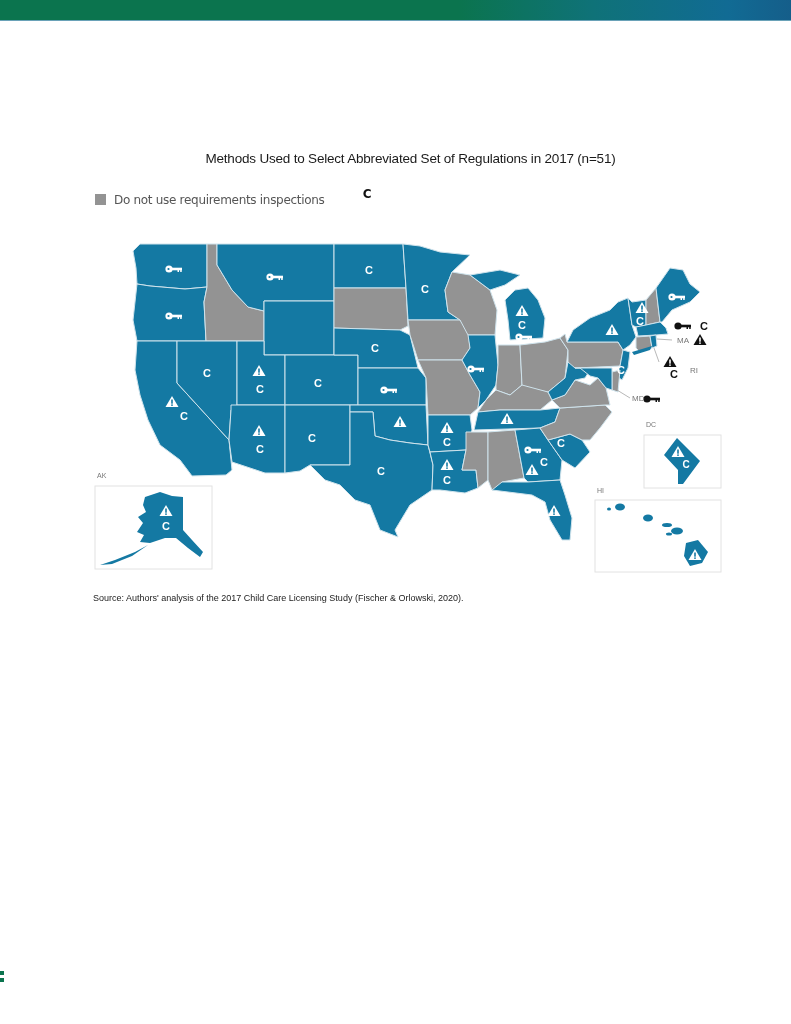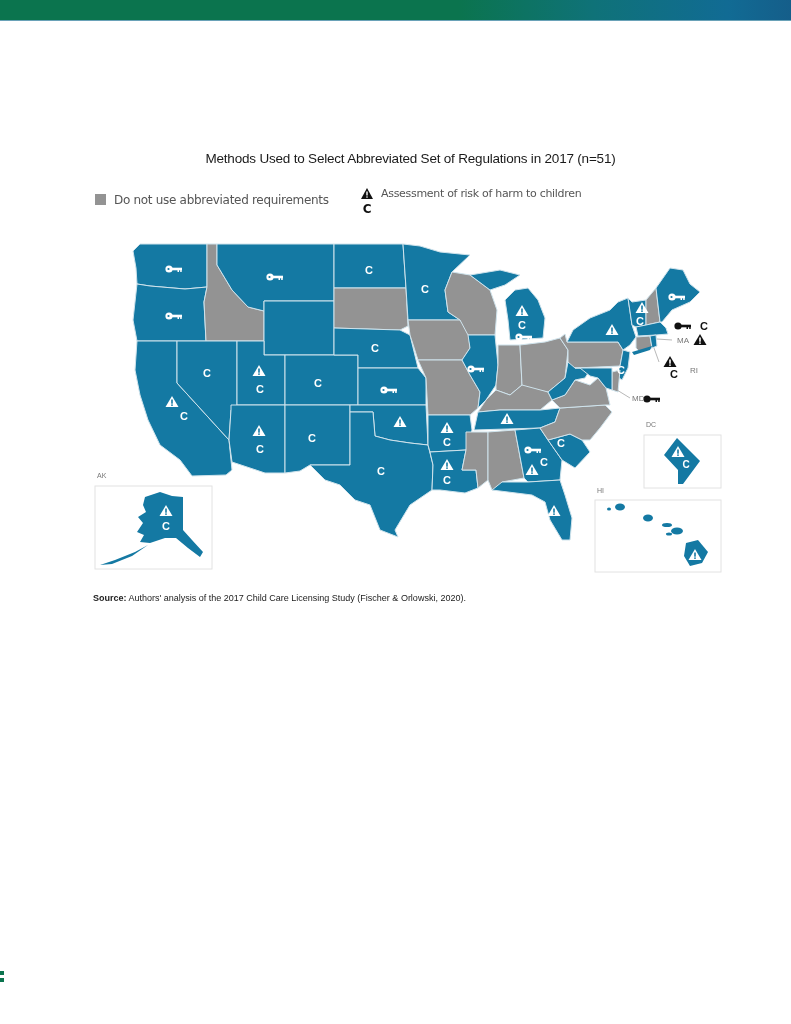--- a/index.html
+++ b/index.html
@@ -22,51 +22,41 @@
   .legend-row { display: flex; align-items: center; height: 17px; font-size: 12px; color: #555; font-family: "DejaVu Sans", sans-serif; letter-spacing: -0.3px; }
   .swatch { width: 11px; height: 11px; margin-right: 8px; display: inline-block; }
   .legend-right { position: absolute; left: 360px; top: 186px; }
   .legend-right .legend-row { height: 15px; font-size: 11px; }
   .sym { width: 14px; margin-right: 7px; display: inline-flex; justify-content: center; align-items: center; font-weight: bold; color: #111; font-size: 12px; }
   .map { position: absolute; left: 0; top: 0; }
   .source {
     position: absolute; left: 93px; top: 593px; font-size: 9px; color: #222;
     font-family: "Liberation Sans", sans-serif;
   }
-  .source b { font-weight: bold; }
+  .source b { font-weight: normal; }
   .corner-mark { position: absolute; left: 0; top: 971px; width: 4px; height: 12px; }
   .corner-mark span { display: block; width: 4px; height: 4px; background: #0b744e; margin-bottom: 3px; }
   .inset-label { position: absolute; font-size: 7px; color: #777; font-family: "Liberation Sans", sans-serif; }
   .callout { position: absolute; font-size: 8px; color: #777; font-family: "Liberation Sans", sans-serif; }
 </style>
 </head>
 <body>
 
 <div class="top-bar"></div>
 
 <div class="fig-title">Methods Used to Select Abbreviated Set of Regulations in 2017 (n=51)</div>
 
 <div class="legend-left">
   <div class="legend-row">
     <span class="swatch" style="background:#939393"></span>
-    <span>Do not use abbreviated requirements</span>
+    <span>Do not use requirements inspections</span>
   </div>
 </div>
 
 <div class="legend-right">
-  <div class="legend-row">
-    <span class="sym">
-      <svg width="12" height="11" viewBox="0 0 12 11">
-          <path d="M6 0 L12 11 L0 11 Z" fill="#111"></path>
-          <rect x="5.3" y="3.5" width="1.4" height="4" fill="#fff"></rect>
-          <rect x="5.3" y="8.4" width="1.4" height="1.3" fill="#fff"></rect>
-        </svg>
-    </span>
-    <span>Assessment of risk of harm to children</span>
-  </div>
   <div class="legend-row">
     <span class="sym">C</span>
   </div>
 </div>
 
 <svg class="map" width="791" height="600" viewBox="0 0 791 600">
   <defs>
     <g id="tri">
       <path d="M0 -6 L6.5 5 L-6.5 5 Z" fill="#fff"></path>
       <rect x="-0.8" y="-2.5" width="1.6" height="4.2" fill="#1479a3"></rect>

